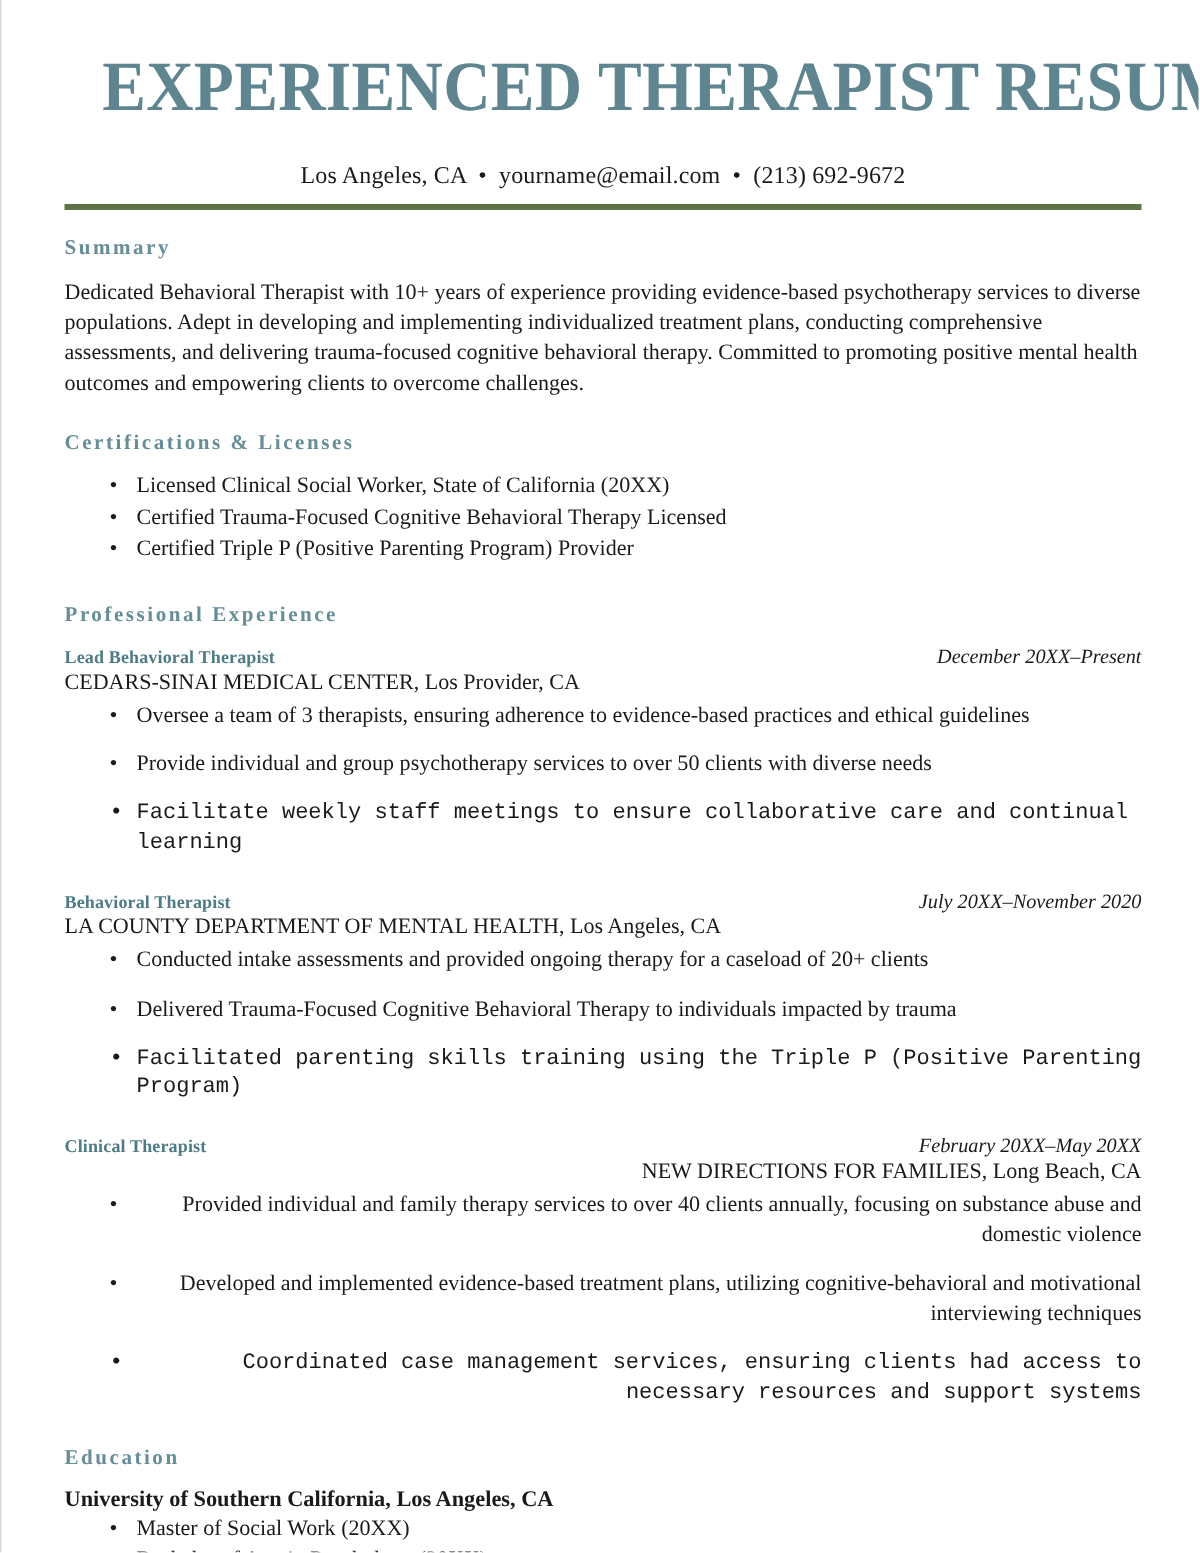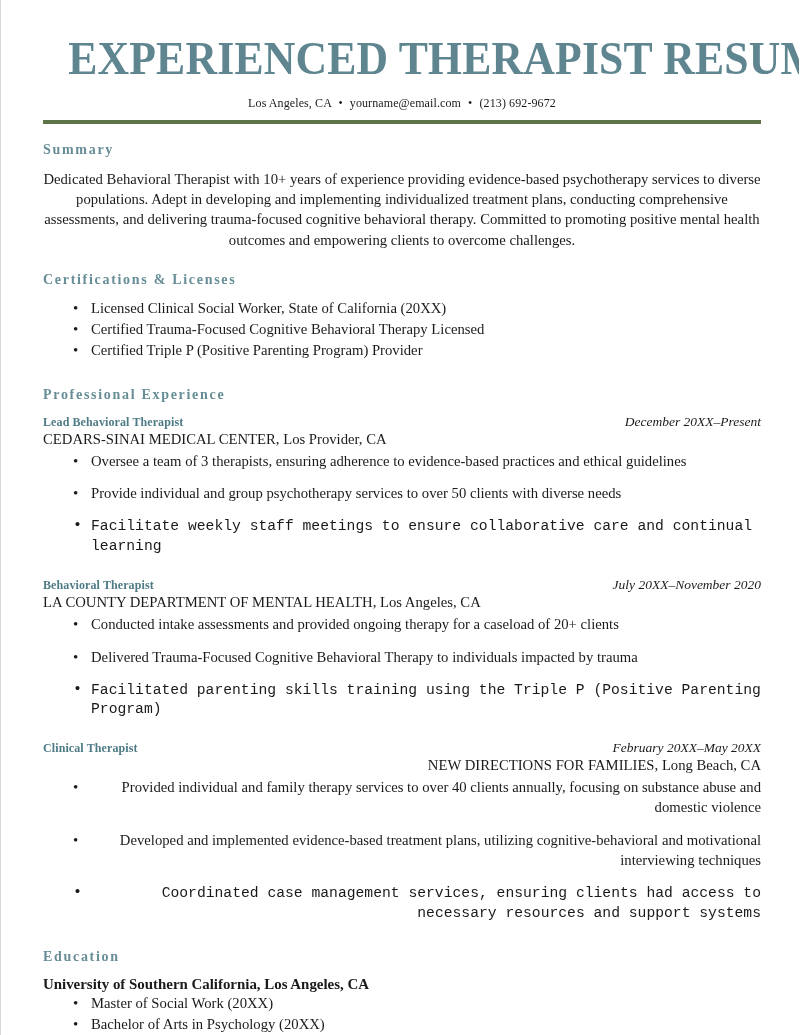--- a/index.html
+++ b/index.html
@@ -33,23 +33,23 @@
     font-size: 47px;
     line-height: 1.04;
     letter-spacing: 0.2px;
     color: #5f8690;
     transform: scaleX(0.93);
     transform-origin: center;
     white-space: nowrap;
   }
   .contact-line {
     text-align: center;
-    font-size: 12px;
-    color: #1a1a1a;
-    margin-top: 13px;
+    font-size: 16px;
+    color: #1a1a1a;
+    margin-top: 26px;
     letter-spacing: 0.1px;
   }
   .contact-sep {
     display: inline-block;
     padding: 0 4px;
   }
   .header-rule {
     margin-top: 9px;
     height: 4px;
     background: #5f7348;
@@ -68,21 +68,21 @@
     color: #678d96;
     margin: 0 0 11px 0;
   }
 
   
   .summary-text {
     font-size: 14.7px;
     line-height: 1.38;
     color: #1a1a1a;
     margin: 0;
-    text-align: center;
+    text-align: left;
   }
 
   ul.bullets {
     list-style: none;
     margin: 0;
     padding: 0;
   }
   ul.bullets li {
     position: relative;
     padding-left: 48px;

